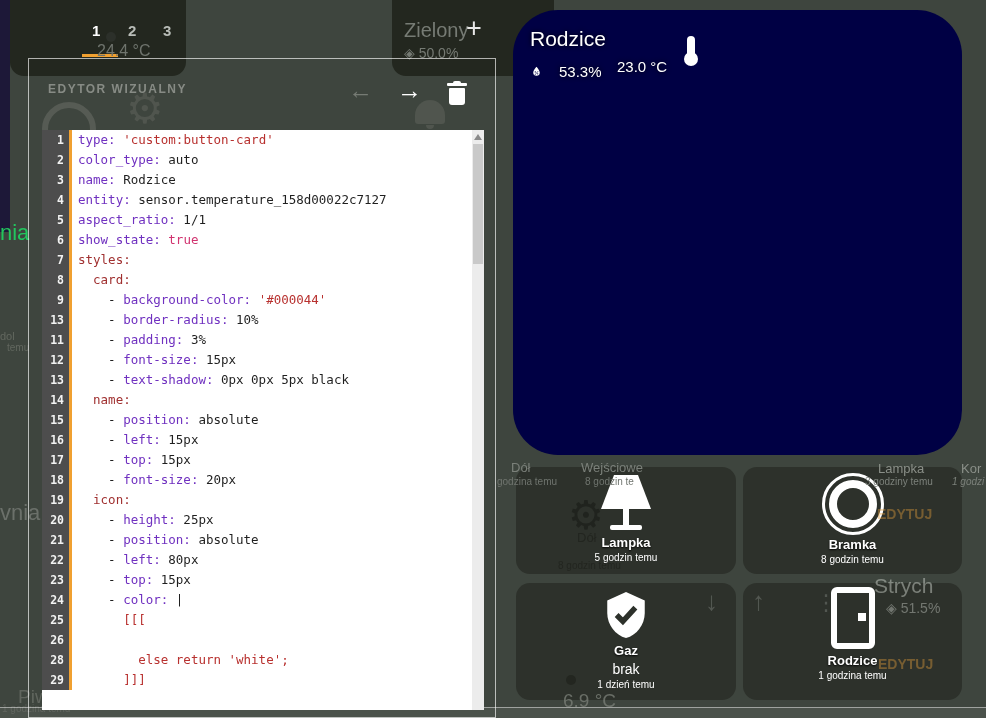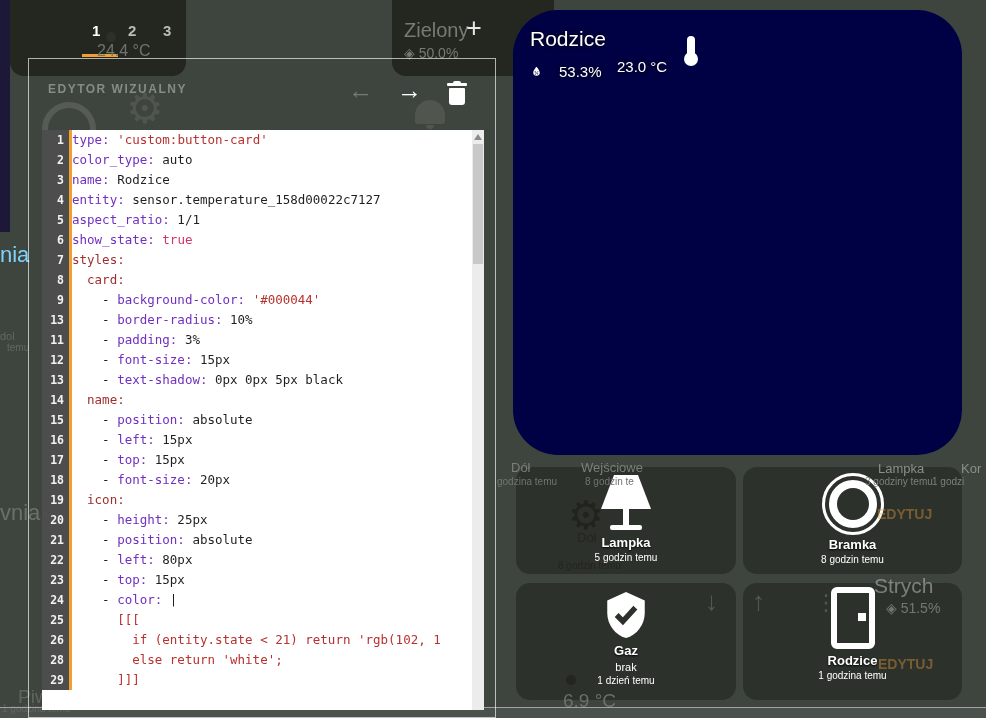--- a/index.html
+++ b/index.html
@@ -33,42 +33,42 @@
   .nav-arrow { font-size:25px; line-height:24px; z-index:3; }
   .trash { left:447px; top:81px; width:20px; height:24px; z-index:3; }
   .trash .handle { position:absolute; left:6px; top:0; width:8px; height:3px; background:#fff; border-radius:2px 2px 0 0; }
   .trash .lid { position:absolute; left:0; top:2px; width:20px; height:3px; background:#fff; border-radius:1px; }
   .trash .bin { position:absolute; left:2px; top:7px; width:16px; height:17px; background:#fff; border-radius:1px 1px 3px 3px; }
 
   
   .editor { left:42px; top:130px; width:442px; height:580px; background:#ffffff; z-index:3; overflow:hidden; font-family:"DejaVu Sans Mono",monospace; font-size:12.5px; }
   .cl { display:flex; height:20px; line-height:20px; }
   .cl .g { flex:0 0 30px; background:#4d4d4d; border-right:3px solid #f0a030; color:#f2f2f2; text-align:right; padding-right:5px; font-size:11.5px; font-weight:bold; }
-  .cl .c { padding-left:0; white-space:pre; }
+  .cl .c { padding-left:6px; white-space:pre; }
   .c-k { color:#7031c0; } 
   .c-m { color:#a03030; } 
   .c-s { color:#b8312f; } 
   .c-b { color:#d1336f; } 
   .c-p { color:#1f1f1f; } 
   .vscroll { position:absolute; right:0; top:0; width:12px; height:580px; background:#ececec; z-index:4; }
   .vscroll .up { position:absolute; left:2px; top:4px; width:0; height:0; border-left:4px solid transparent; border-right:4px solid transparent; border-bottom:6px solid #8a8a8a; }
   .vscroll .thumb { position:absolute; left:1px; top:14px; width:10px; height:120px; background:#c9c9c9; }
 
   
   .big-card { left:513px; top:10px; width:449px; height:445px; background:#000044; border-radius:45px; z-index:3; color:#fff; text-shadow:0 0 5px #000; }
   .big-title { position:absolute; left:17px; top:17px; font-size:21px; font-weight:500; }
   .hum-row { position:absolute; left:17px; top:53px; font-size:15px; display:flex; align-items:center; gap:16px; }
   .big-temp { position:absolute; left:104px; top:48px; font-size:15px; }
   .thermo-w { position:absolute; left:174px; top:26px; width:8px; height:20px; background:#fff; border-radius:4px 4px 0 0; }
   .thermo-w:after { content:""; position:absolute; left:-3px; top:16px; width:14px; height:14px; border-radius:50%; background:#fff; }
 
   
   .mini { background:#2d312b; border-radius:14px; z-index:3; color:#fff; display:flex; flex-direction:column; align-items:center; }
   .mini .nm { font-size:13px; font-weight:bold; text-shadow:0 1px 2px #000; }
-  .mini .st { font-size:11px; margin-top:3px; }
+  .mini .st { font-size:14px; margin-top:3px; }
   .mini .tm { font-size:10px; margin-top:2px; }
   .lamp { position:relative; width:56px; height:56px; margin-top:8px; margin-bottom:4px; }
   .lamp .shade { position:absolute; left:3px; top:0; width:50px; height:34px; background:#fff; clip-path:polygon(26% 0,74% 0,100% 100%,0 100%); }
   .lamp .stem { position:absolute; left:25px; top:34px; width:6px; height:16px; background:#fff; }
   .lamp .base { position:absolute; left:12px; top:50px; width:32px; height:5px; background:#fff; border-radius:2px; }
   .ring { position:relative; width:62px; height:62px; margin-top:6px; margin-bottom:2px; }
   .ring .outer { position:absolute; left:0; top:0; width:62px; height:62px; border:3px solid #fff; border-radius:50%; }
   .ring .inner { position:absolute; left:7px; top:7px; width:48px; height:48px; border:8px solid #fff; border-radius:50%; }
   .door { position:relative; width:44px; height:62px; border:6px solid #fff; border-radius:6px; margin-top:4px; margin-bottom:4px; }
   .door .knob { position:absolute; right:3px; top:20px; width:8px; height:8px; background:#fff; }
@@ -91,21 +91,21 @@
 <span class="abs mini-thermo" style="left:108px;top:20px;background:#2c302a;z-index:2;"></span>
 <span class="abs tabnum" style="left:128px;top:22px;">2</span>
 <span class="abs tabnum" style="left:163px;top:22px;">3</span>
 <div class="abs tab-underline"></div>
 <span class="abs dim-txt" style="left:97px;top:42px;font-size:16px;color:#6f746d;">24.4 °C</span>
 
 <span class="abs dim-txt" style="left:404px;top:19px;font-size:20px;">Zielony</span>
 <span class="abs plus" style="left:466px;top:13px;">+</span>
 <span class="abs dim-txt" style="left:404px;top:45px;font-size:14px;">◈ <span>50.0%</span></span>
 
-<span class="abs dim-txt" style="left:0;top:242px;font-size:22px;color:#7dd3fc;">nia</span>
+<span class="abs dim-txt" style="left:0;top:220px;font-size:22px;color:#22c55e;">nia</span>
 <span class="abs dim-txt" style="left:0;top:330px;font-size:11px;color:#62675f;">dol</span>
 <span class="abs dim-txt" style="left:0;top:342px;font-size:10px;color:#62675f;padding-left:7px;">temu</span>
 <span class="abs dim-txt" style="left:0;top:500px;font-size:22px;color:#6b706a;">vnia</span>
 <span class="abs dim-txt" style="left:18px;top:686px;font-size:19px;color:#60655e;">Piw</span>
 <span class="abs dim-txt" style="left:2px;top:703px;font-size:10px;color:#565b54;">1 godzina temu</span>
 
 <div class="abs dim-circle" style="left:42px;top:102px;"></div>
 <span class="abs gear" style="left:126px;top:84px;font-size:42px;">⚙</span>
 <div class="abs bell" style="left:415px;top:100px;"></div>
 
@@ -221,21 +221,20 @@
       <div class="cl">
         <span class="g">24</span>
         <span class="c"><span class="c-p">    - </span><span class="c-k">color:</span><span class="c-p"> |</span></span>
       </div>
       <div class="cl">
         <span class="g">25</span>
         <span class="c"><span class="c-s">      [[[</span></span>
       </div>
       <div class="cl">
         <span class="g">26</span>
-        <span class="c"><span class="c-s">        if (entity.state &lt; 21) return 'rgb(102, 1</span></span>
       </div>
       <div class="cl">
         <span class="g">28</span>
         <span class="c"><span class="c-s">        else return 'white';</span></span>
       </div>
       <div class="cl">
         <span class="g">29</span>
         <span class="c"><span class="c-s">      ]]]</span></span>
       </div>
     </div>
@@ -298,21 +297,21 @@
 </div>
 
 
 <span class="abs overlay-dim" style="left:511px;top:460px;font-size:13px;color:#7b807a;">Dół</span>
 <span class="abs overlay-dim" style="left:497px;top:476px;font-size:10px;color:#6f746e;">godzina temu</span>
 <span class="abs overlay-dim" style="left:581px;top:460px;font-size:13px;color:#7b807a;">Wejściowe</span>
 <span class="abs overlay-dim" style="left:585px;top:476px;font-size:10px;color:#6f746e;">8 godzin te</span>
 <span class="abs overlay-dim" style="left:878px;top:461px;font-size:13px;color:#8a8f88;">Lampka</span>
 <span class="abs overlay-dim" style="left:865px;top:476px;font-size:10px;color:#7b807a;">3 godziny temu</span>
 <span class="abs overlay-dim" style="left:961px;top:461px;font-size:13px;color:#8a8f88;">Kor</span>
-<span class="abs overlay-dim" style="left:932px;top:476px;font-size:10px;color:#7b807a;">1 godzi</span>
+<span class="abs overlay-dim" style="left:952px;top:476px;font-size:10px;color:#7b807a;font-style:italic;">1 godzi</span>
 
 <span class="abs overlay-dim gear" style="left:568px;top:492px;font-size:40px;color:rgba(20,22,18,0.5);z-index:6;">⚙</span>
 <span class="abs dim-txt-dark" style="left:577px;top:530px;font-size:13px;">Dół</span>
 <span class="abs dim-txt-dark" style="left:558px;top:560px;font-size:10px;">8 godzin temu</span>
 <span class="abs overlay-dim" style="left:877px;top:506px;font-size:14px;font-weight:bold;color:rgba(230,160,60,0.4);">EDYTUJ</span>
 
 <span class="abs overlay-dim" style="left:705px;top:586px;font-size:26px;color:rgba(170,175,168,0.3);">↓</span>
 <span class="abs overlay-dim" style="left:752px;top:586px;font-size:26px;color:rgba(170,175,168,0.3);">↑</span>
 <span class="abs overlay-dim" style="left:815px;top:590px;font-size:22px;color:rgba(170,175,168,0.3);">⋮</span>
 

